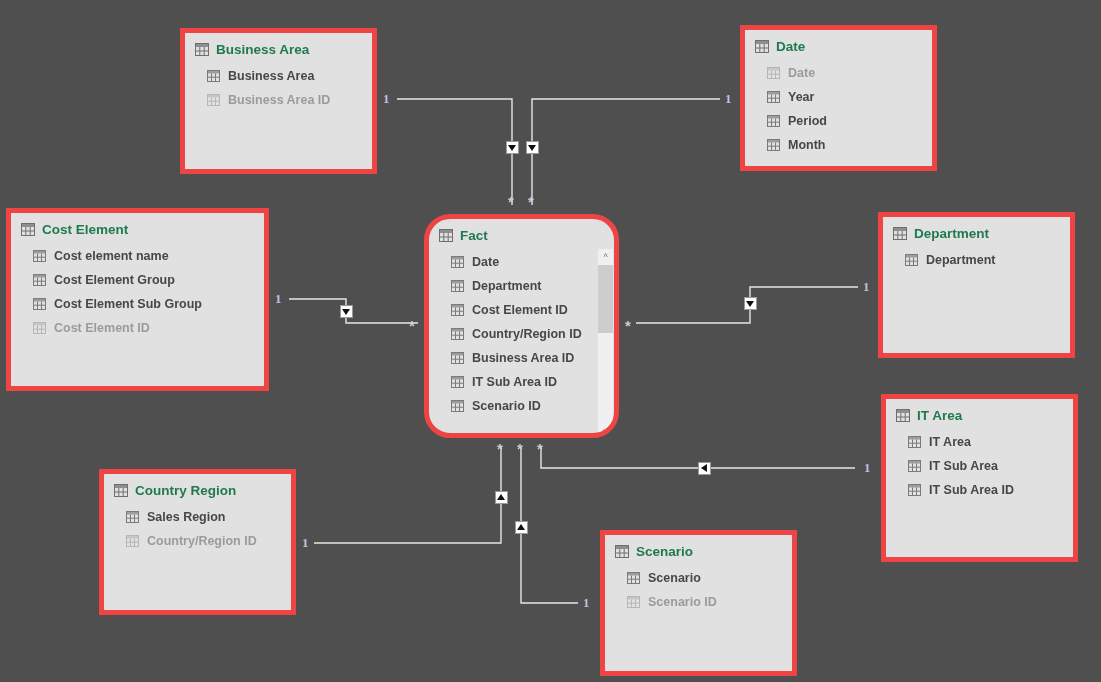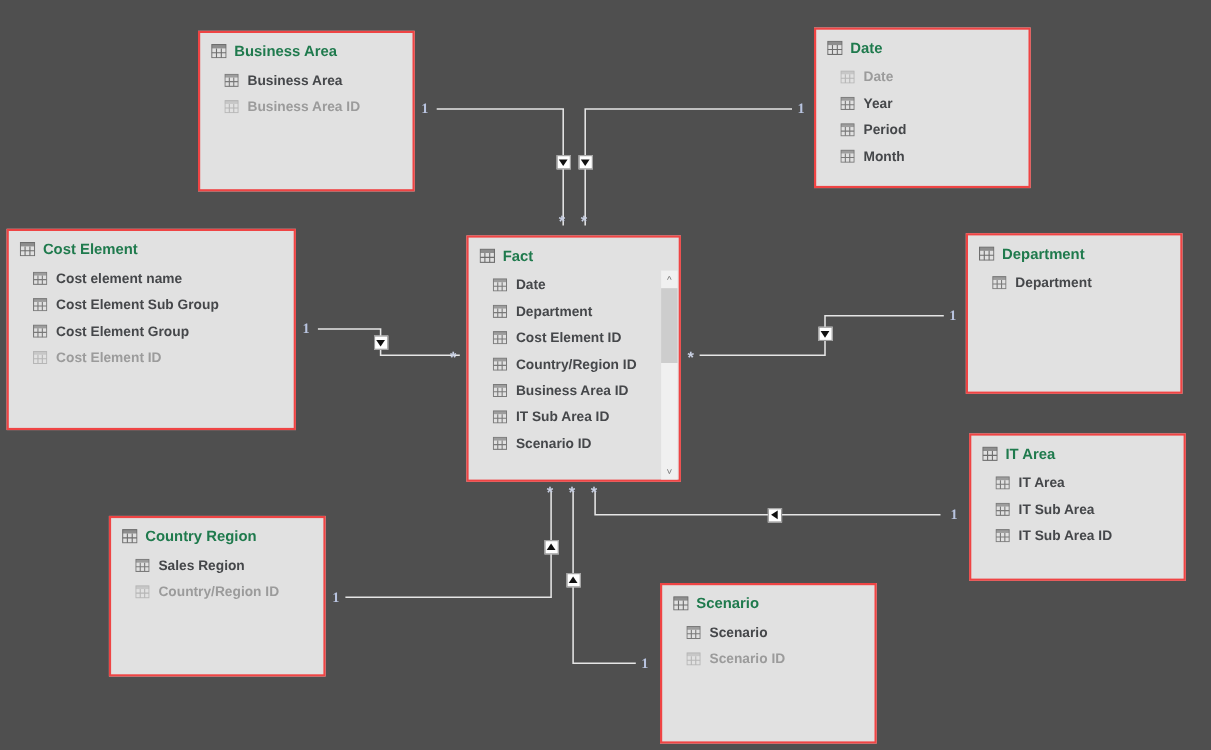--- a/index.html
+++ b/index.html
@@ -70,21 +70,21 @@
   .arrow-left i {
     left: 2px; top: 1px;
     border-width: 4.5px 6px 4.5px 0;
     border-color: transparent #111 transparent transparent;
   }
 
   
   .tbl-card {
     position: absolute;
     background: #e1e1e1;
-    border: 2px solid #ef4444;
+    border: 5px solid #ef4444;
     z-index: 2;
     overflow: hidden;
   }
   .tbl-head {
     display: flex;
     align-items: center;
     padding: 9px 0 4px 10px;
   }
   .tbl-title {
     font-size: 13.5px;
@@ -319,46 +319,46 @@
         <span class="field-name">Cost element name</span>
       </div>
       <div class="field-row">
         <svg class="g-icon ic-field" width="13" height="12" viewBox="0 0 13 12">
           <rect class="top" x="0.5" y="0.5" width="12" height="3"></rect>
           <rect class="bd" x="0.5" y="0.5" width="12" height="11"></rect>
           <line x1="0.5" y1="7.2" x2="12.5" y2="7.2"></line>
             <line x1="4.5" y1="3.5" x2="4.5" y2="11.5"></line>
             <line x1="8.5" y1="3.5" x2="8.5" y2="11.5"></line>
         </svg>
+        <span class="field-name">Cost Element Group</span>
+      </div>
+      <div class="field-row">
+        <svg class="g-icon ic-field" width="13" height="12" viewBox="0 0 13 12">
+          <rect class="top" x="0.5" y="0.5" width="12" height="3"></rect>
+          <rect class="bd" x="0.5" y="0.5" width="12" height="11"></rect>
+          <line x1="0.5" y1="7.2" x2="12.5" y2="7.2"></line>
+            <line x1="4.5" y1="3.5" x2="4.5" y2="11.5"></line>
+            <line x1="8.5" y1="3.5" x2="8.5" y2="11.5"></line>
+        </svg>
         <span class="field-name">Cost Element Sub Group</span>
-      </div>
-      <div class="field-row">
-        <svg class="g-icon ic-field" width="13" height="12" viewBox="0 0 13 12">
-          <rect class="top" x="0.5" y="0.5" width="12" height="3"></rect>
-          <rect class="bd" x="0.5" y="0.5" width="12" height="11"></rect>
-          <line x1="0.5" y1="7.2" x2="12.5" y2="7.2"></line>
-            <line x1="4.5" y1="3.5" x2="4.5" y2="11.5"></line>
-            <line x1="8.5" y1="3.5" x2="8.5" y2="11.5"></line>
-        </svg>
-        <span class="field-name">Cost Element Group</span>
       </div>
       <div class="field-row dim">
         <svg class="g-icon ic-dim" width="13" height="12" viewBox="0 0 13 12">
           <rect class="top" x="0.5" y="0.5" width="12" height="3"></rect>
           <rect class="bd" x="0.5" y="0.5" width="12" height="11"></rect>
           <line x1="0.5" y1="7.2" x2="12.5" y2="7.2"></line>
             <line x1="4.5" y1="3.5" x2="4.5" y2="11.5"></line>
             <line x1="8.5" y1="3.5" x2="8.5" y2="11.5"></line>
         </svg>
         <span class="field-name">Cost Element ID</span>
       </div>
     </div>
   </div>
 
-  <div class="tbl-card" style="left:424px; top:214px; width:195px; height:224px;">
+  <div class="tbl-card" style="left:424px; top:214px; width:195px; height:224px;border-radius:26px;">
     <div class="tbl-head">
       <svg class="g-icon ic-head" width="14" height="13" viewBox="0 0 14 13">
         <rect class="top" x="0.5" y="0.5" width="13" height="3.5"></rect>
         <rect class="bd" x="0.5" y="0.5" width="13" height="12"></rect>
         <line x1="0.5" y1="8" x2="13.5" y2="8"></line>
           <line x1="4.8" y1="4" x2="4.8" y2="12.5"></line>
           <line x1="9.2" y1="4" x2="9.2" y2="12.5"></line>
       </svg>
       <span class="tbl-title">Fact</span>
     </div>
@@ -459,21 +459,21 @@
           <rect class="bd" x="0.5" y="0.5" width="12" height="11"></rect>
           <line x1="0.5" y1="7.2" x2="12.5" y2="7.2"></line>
             <line x1="4.5" y1="3.5" x2="4.5" y2="11.5"></line>
             <line x1="8.5" y1="3.5" x2="8.5" y2="11.5"></line>
         </svg>
         <span class="field-name">Department</span>
       </div>
     </div>
   </div>
 
-  <div class="tbl-card" style="left:881px; top:394px; width:197px; height:134px;">
+  <div class="tbl-card" style="left:881px; top:394px; width:197px; height:168px;">
     <div class="tbl-head">
       <svg class="g-icon ic-head" width="14" height="13" viewBox="0 0 14 13">
         <rect class="top" x="0.5" y="0.5" width="13" height="3.5"></rect>
         <rect class="bd" x="0.5" y="0.5" width="13" height="12"></rect>
         <line x1="0.5" y1="8" x2="13.5" y2="8"></line>
           <line x1="4.8" y1="4" x2="4.8" y2="12.5"></line>
           <line x1="9.2" y1="4" x2="9.2" y2="12.5"></line>
       </svg>
       <span class="tbl-title">IT Area</span>
     </div>

